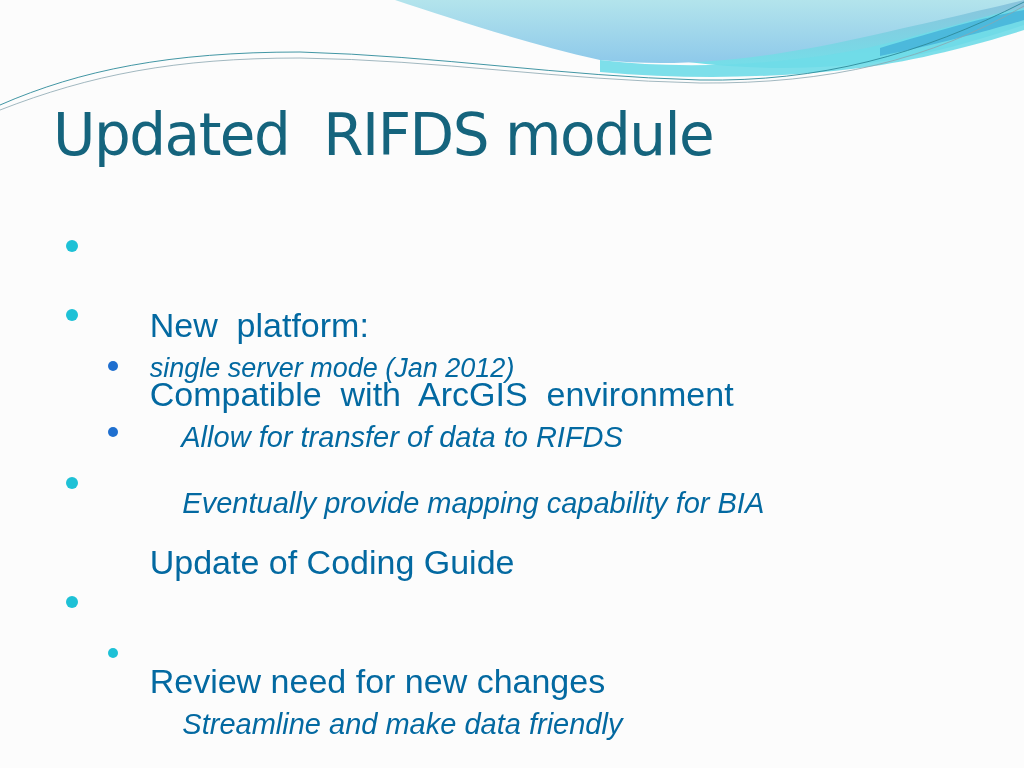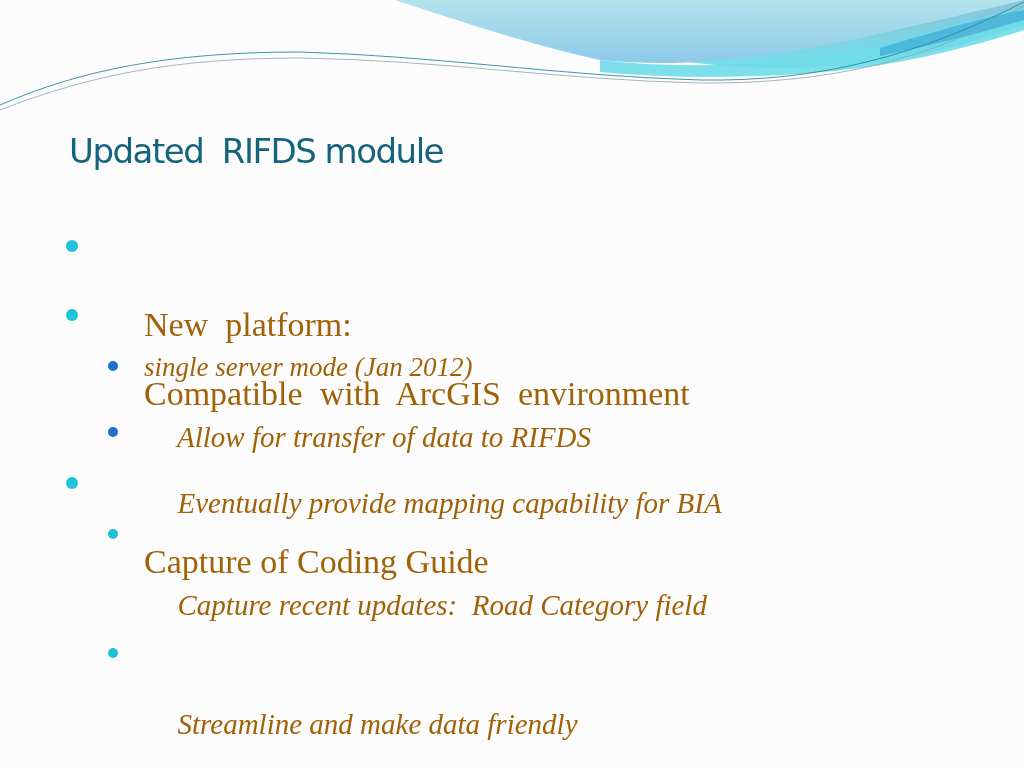--- a/index.html
+++ b/index.html
@@ -21,40 +21,40 @@
       position: absolute;
       left: 0;
       top: 0;
       width: 1024px;
       height: 130px;
     }
     .title {
       position: absolute;
       left: 53px;
       top: 100px;
-      margin: 16px;
+      margin: 0;
       font-family: "DejaVu Sans", sans-serif;
       font-weight: normal;
-      font-size: 34px;
+      font-size: 58px;
       letter-spacing: -1.5px;
       line-height: 70px;
       color: #15647d;
       white-space: pre;
     }
     .bullets {
       position: absolute;
       left: 0;
       top: 0;
       width: 1024px;
       height: 768px;
     }
     .item {
       position: absolute;
-      font-family: Liberation Serif, serif;
-      color: #a16207;
+      font-family: Liberation Sans, sans-serif;
+      color: #0369a1;
       white-space: pre;
     }
     .lvl1 {
       left: 93px;
       font-size: 34px;
       line-height: 40px;
     }
     .lvl2 {
       left: 134px;
       font-size: 29px;
@@ -135,28 +135,28 @@
       <span>Allow for transfer of data to RIFDS</span>
     </div>
 
     <div class="item lvl2" style="top:413px;">
       <span class="dot dot2" style="background:#1f6fcf;"></span>
       <span>Eventually provide mapping capability for BIA</span>
     </div>
 
     <div class="item lvl1" style="top:462px;">
       <span class="dot dot1" style="background:#1ec1d6;"></span>
-      <span>Capture of Coding Guide</span>
+      <span>Update of Coding Guide</span>
     </div>
 
-    <div class="item lvl2" style="top:515px;">
-      <span class="dot dot2" style="background:#1ec1d6;"></span>
-      <span>Capture recent updates:  Road Category field</span>
+
+    <div class="item lvl1" style="top:581px;">
+      <span class="dot dot1" style="background:#1ec1d6;"></span>
+      <span>Review need for new changes</span>
     </div>
-
 
     <div class="item lvl2" style="top:634px;">
       <span class="dot dot2" style="background:#1ec1d6;"></span>
       <span>Streamline and make data friendly</span>
     </div>
 
   </div>
 </div>
 
 </body></html>

